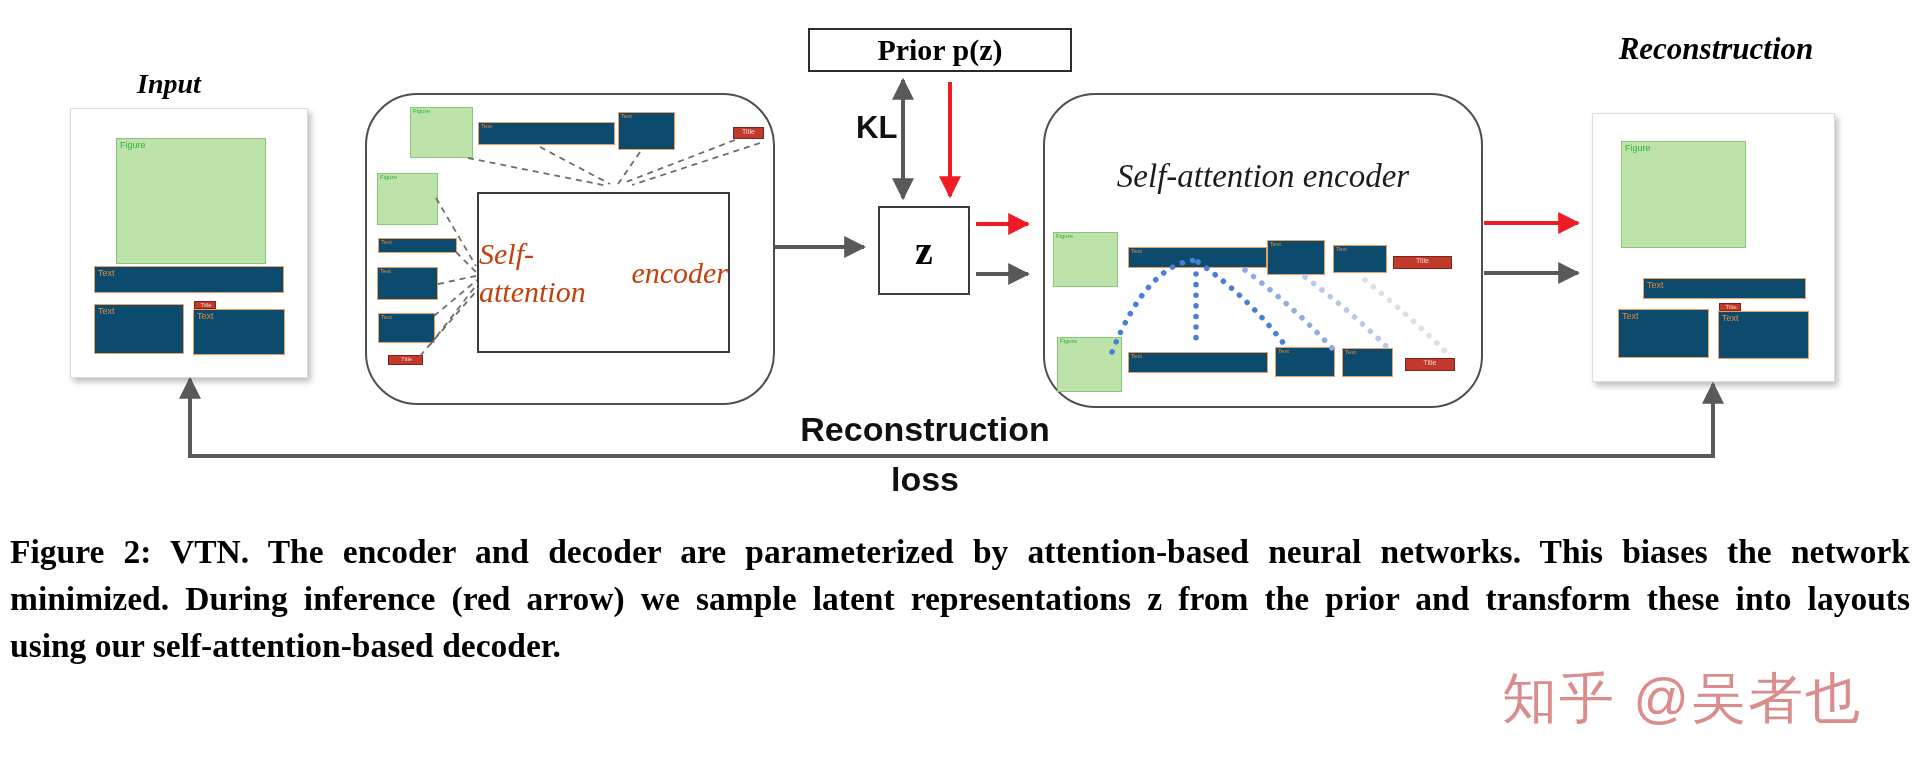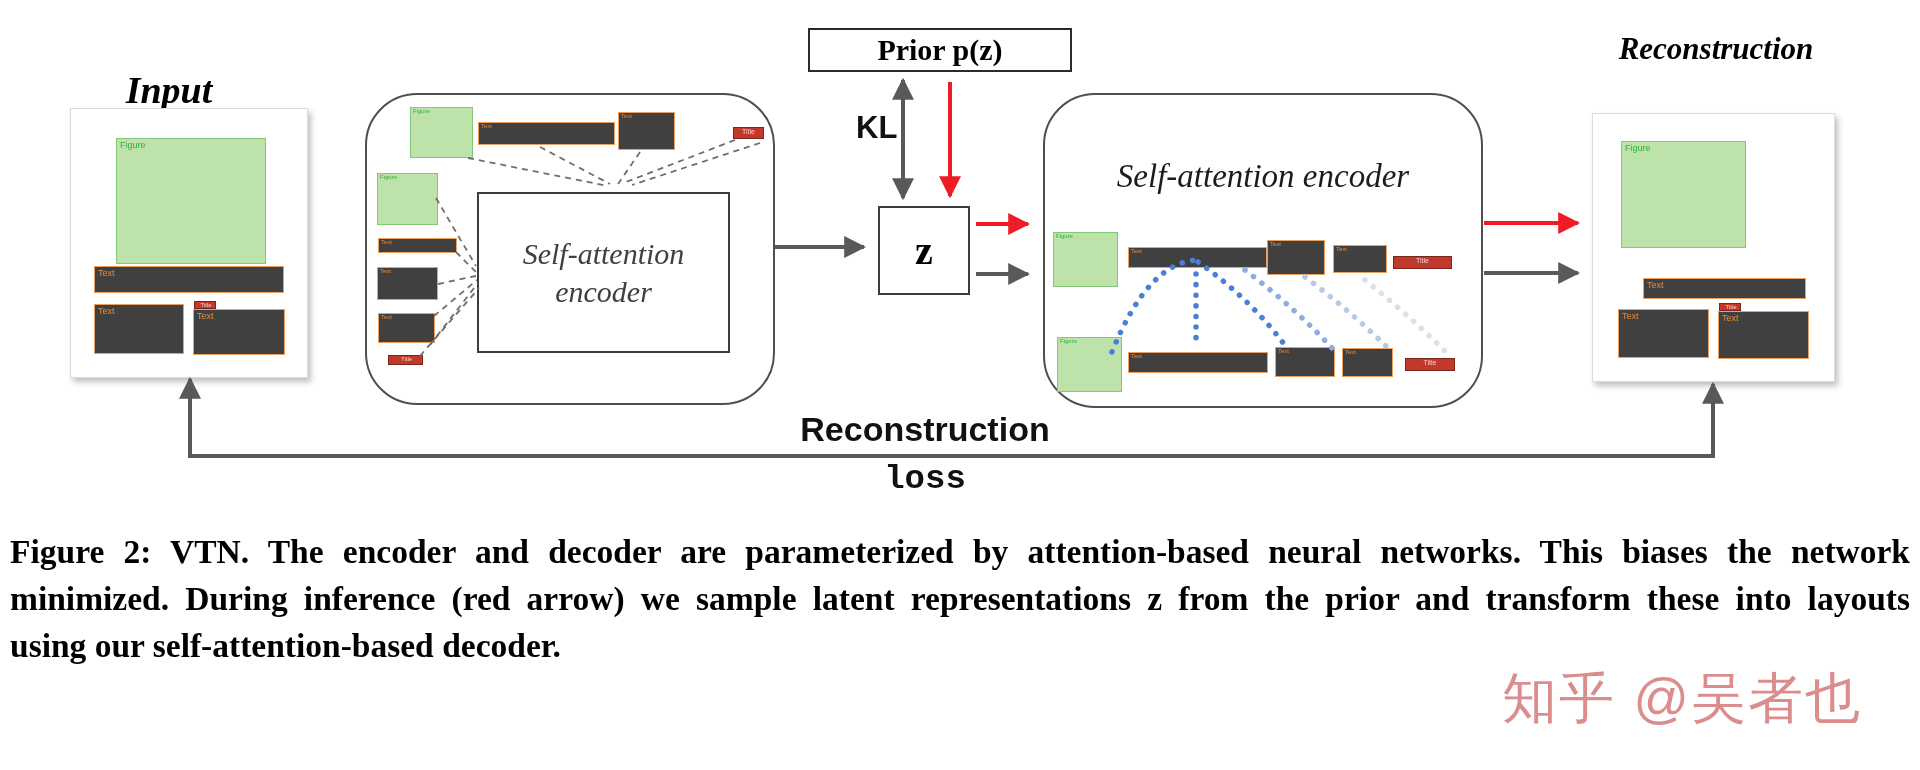--- a/index.html
+++ b/index.html
@@ -5,35 +5,35 @@
   html,body{margin:0;padding:0;background:#ffffff;}
   .canvas{position:relative;width:1920px;height:770px;background:#fff;overflow:hidden;
           font-family:"Liberation Serif",serif;color:#000;}
   .abs{position:absolute;box-sizing:border-box;}
 
   
   .page{position:absolute;box-sizing:border-box;background:#fff;border:1px solid #dcdcdc;
         box-shadow:3px 4px 6px rgba(0,0,0,.25);}
   .mini{position:absolute;box-sizing:border-box;font-family:"Liberation Sans",sans-serif;overflow:hidden;}
   .mini-figure{background:#bde3ab;border:1px solid #84c878;color:#2eb135;}
-  .mini-text{background:#404040;border:1px solid #eba05f;color:#e78b3c;}
+  .mini-text{background:#0c4a6e;border:1px solid #eba05f;color:#e78b3c;}
   .mini-title{background:#c0392b;border:1px solid #7b241c;color:#f3cfcb;text-align:center;}
   .ml9{display:block;font-size:9px;line-height:10px;padding:1px 0 0 3px;white-space:nowrap;}
   .ml6{display:block;font-size:6px;line-height:7px;padding:0 0 0 2px;white-space:nowrap;}
   .mlt{display:block;font-size:7px;line-height:8px;white-space:nowrap;}
 
   
   .roundbox{position:absolute;box-sizing:border-box;border:2.5px solid #4f4f4f;border-radius:52px;background:#fff;}
   .enc-core{position:absolute;box-sizing:border-box;border:2px solid #3c3c3c;background:#fff;
-            display:flex;flex-direction:column;align-items:center;justify-content:center;
-            font-style:italic;font-size:30px;line-height:38px;color:#404040;}
+            display:flex;flex-direction:row;align-items:center;justify-content:center;
+            font-style:italic;font-size:30px;line-height:38px;color:#c2410c;}
   .dec-title{position:absolute;text-align:center;font-style:italic;font-size:33px;color:#1c1c1c;}
 
   
-  .lbl-serif-bi{position:absolute;font-weight:bold;font-style:italic;font-size:38px;text-align:center;}
+  .lbl-serif-bi{position:absolute;font-weight:bold;font-style:italic;font-size:28px;text-align:center;}
   .lbl-topright{position:absolute;font-weight:bold;font-style:italic;font-size:31px;text-align:center;}
   .red{color:#e8191f;}
   .prior-box{position:absolute;box-sizing:border-box;border:2.5px solid #2b2b2b;background:#fff;
              display:flex;align-items:center;justify-content:center;font-weight:bold;font-size:30px;}
   .z-box{position:absolute;box-sizing:border-box;border:2px solid #3c3c3c;background:#fff;
          display:flex;align-items:center;justify-content:center;font-weight:bold;font-size:40px;}
   .lbl-sans-b{position:absolute;font-family:"Liberation Sans",sans-serif;font-weight:bold;
               font-size:31px;color:#111;margin-left:16px;}
   .lbl-loss{position:absolute;font-family:"Liberation Sans",sans-serif;font-weight:bold;
             font-size:34px;color:#111;text-align:center;}
@@ -213,21 +213,21 @@
     </div>
     <div class="mini mini-text" style="left:125px;top:197px;width:91px;height:48px;">
       <span class="ml9">Text</span>
     </div>
     <div class="mini mini-title" style="left:126px;top:189px;width:22px;height:8px;">
       <span class="ml6">Title</span>
     </div>
   </div>
 
   <div class="lbl-loss" style="left:788px;top:410px;width:274px;">Reconstruction</div>
-  <div class="lbl-loss" style="left:788px;top:460px;width:274px;font-family:Liberation Mono, monospace;">loss</div>
+  <div class="lbl-loss" style="left:788px;top:460px;width:274px;">loss</div>
 
   <div class="caption">
     <div class="cap-line">Figure 2: VTN. The encoder and decoder are parameterized by attention-based neural networks. This biases the network</div>
     <div class="cap-line">minimized. During inference (red arrow) we sample latent representations z from the prior and transform these into layouts</div>
     <div class="cap-line last">using our self-attention-based decoder.</div>
   </div>
 
   <div class="wm">知乎 @吴者也</div>
 
 </div>

